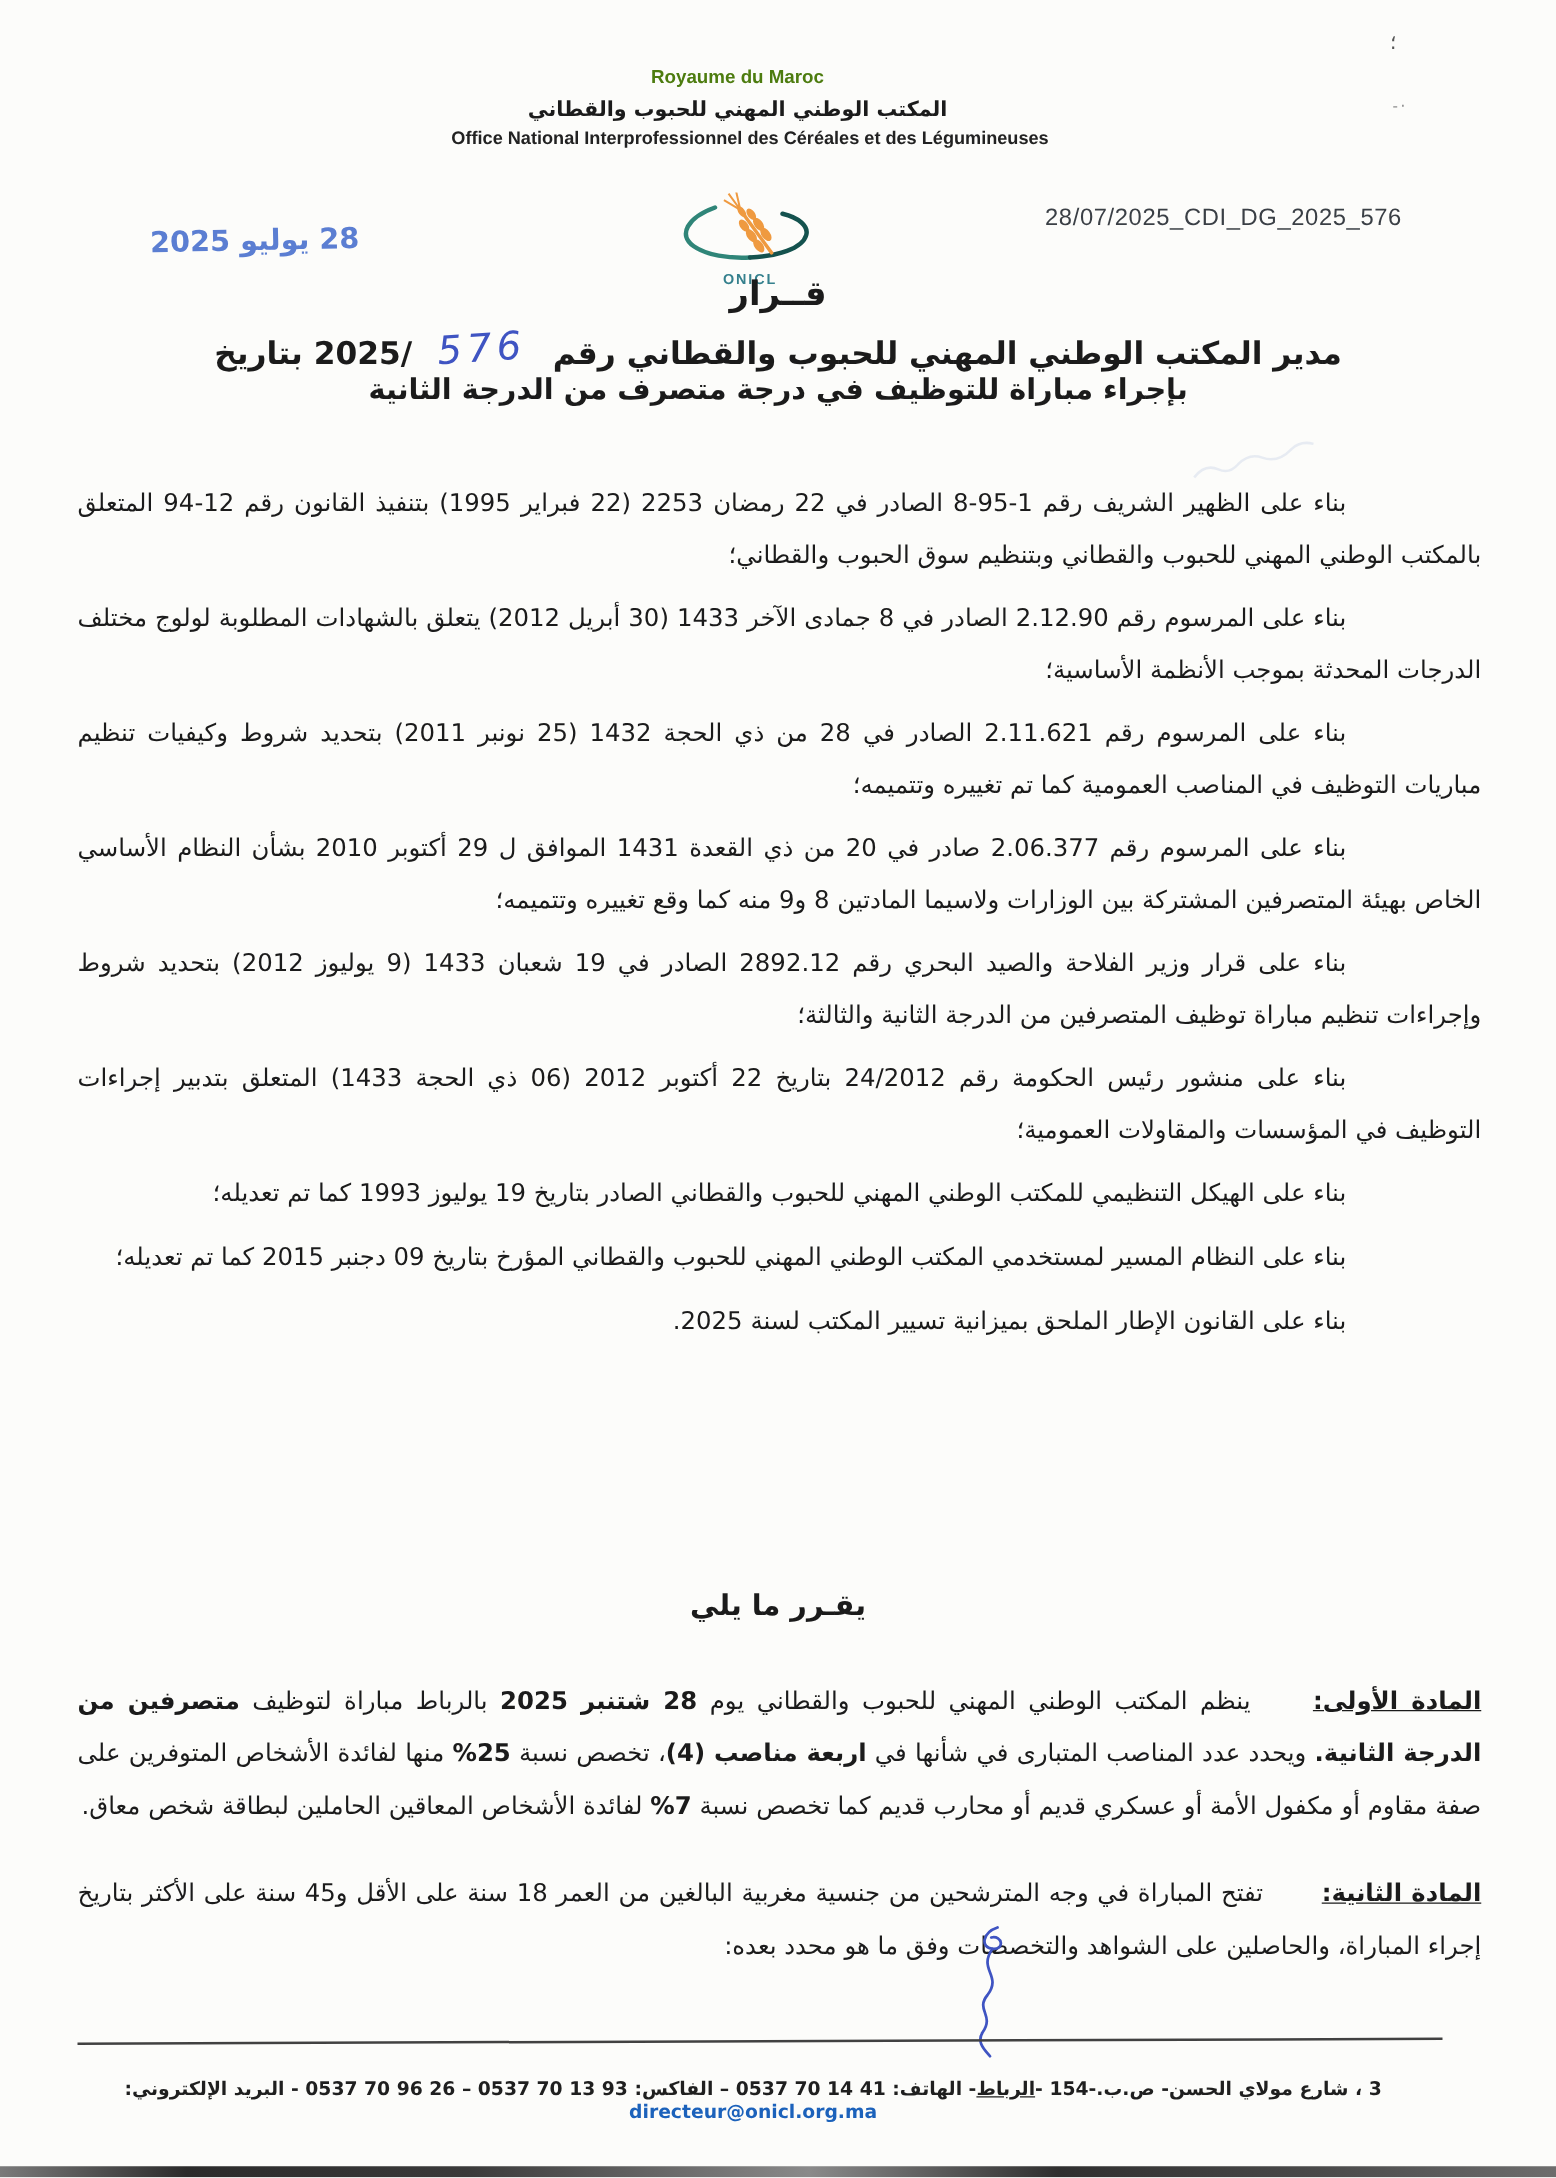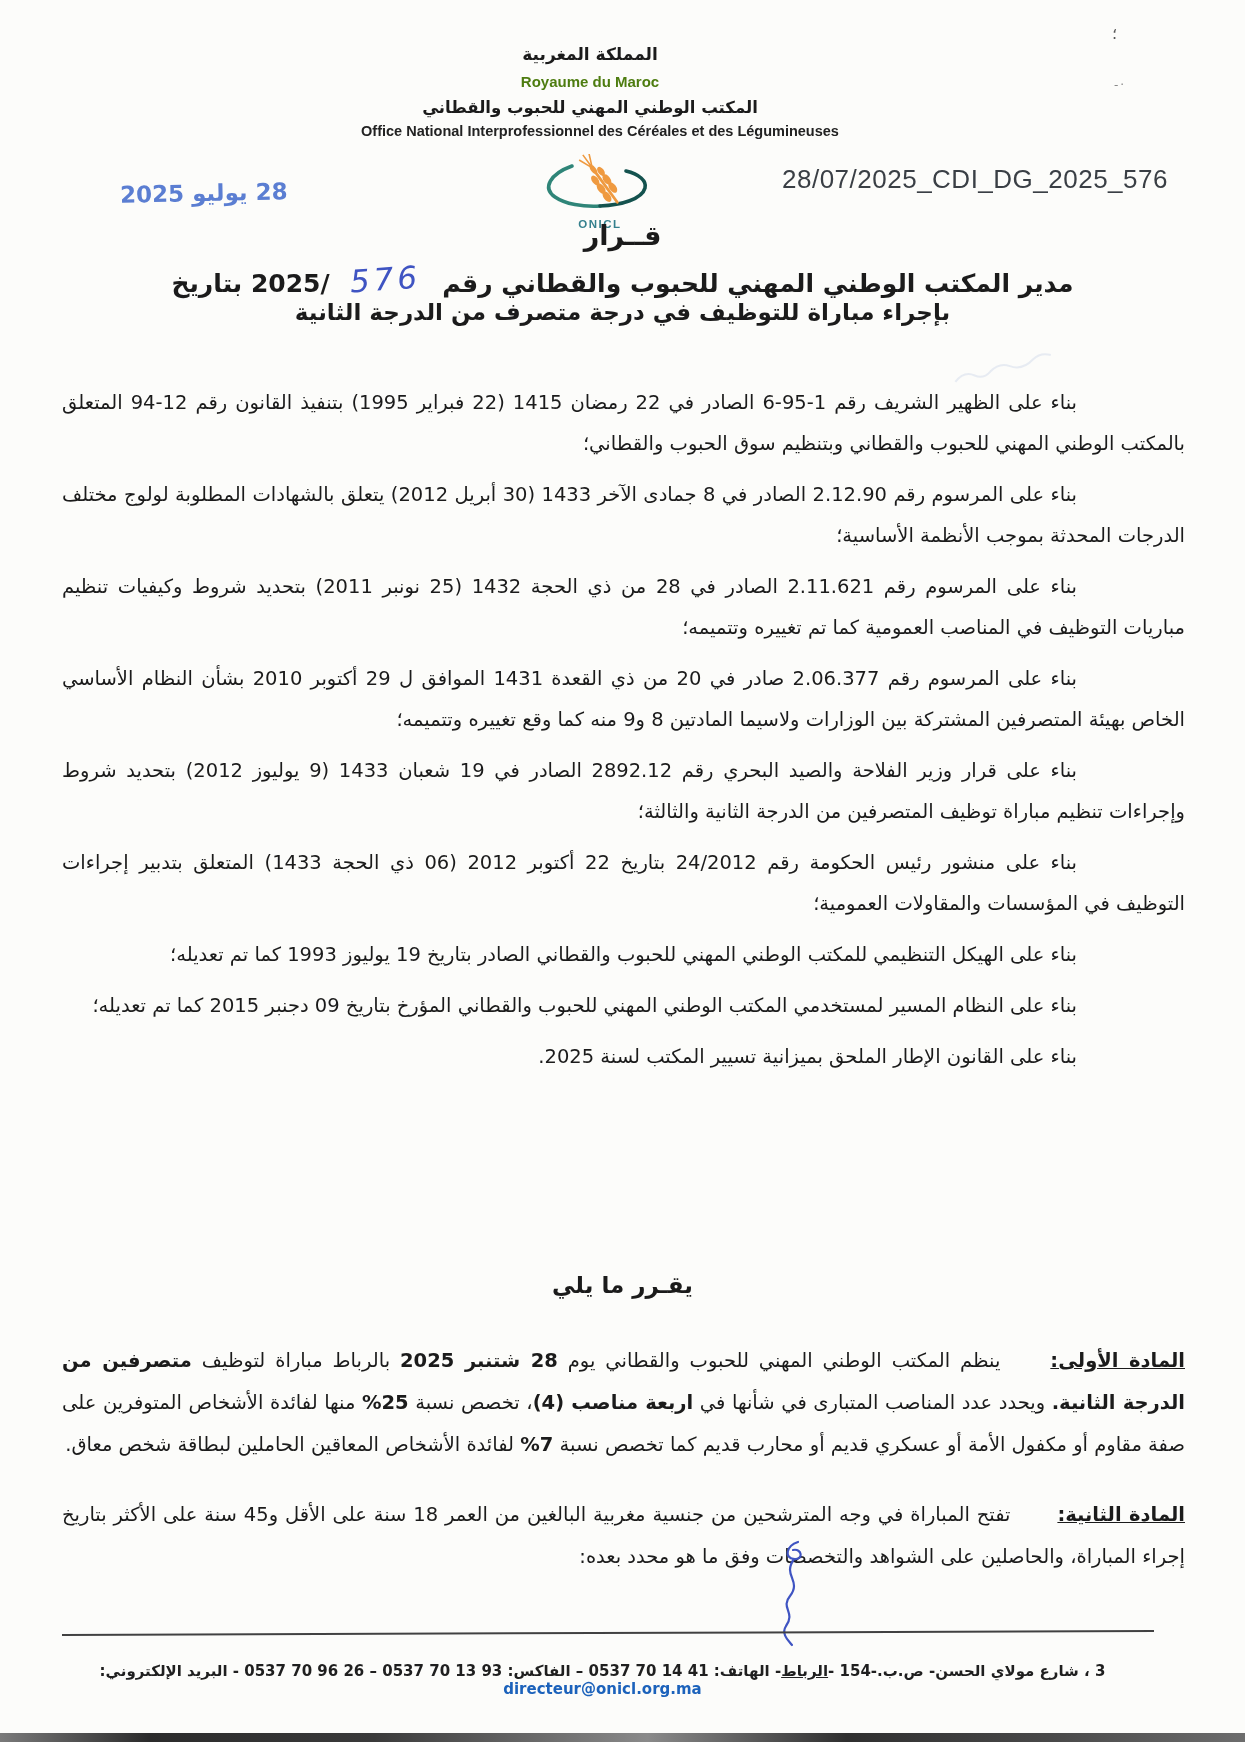--- a/index.html
+++ b/index.html
@@ -14,22 +14,22 @@
   .h-fr2{font-size:14.5px;font-weight:bold;margin-top:6px;font-family:"Liberation Sans",sans-serif;color:#222;padding-left:20px;}
 
   .logo{position:absolute;top:154px;left:538px;width:124px;height:64px;}
   .logo-caption{position:absolute;top:218px;left:538px;width:124px;text-align:center;
         font-size:11.5px;color:#35808d;letter-spacing:1.5px;font-weight:bold;
         font-family:"Liberation Sans",sans-serif;}
 
   .stamp{position:absolute;top:180px;left:120px;direction:rtl;color:#5b7ed2;
         font-size:23px;font-weight:bold;transform:rotate(-1.2deg);letter-spacing:3px;}
 
-  .reference{position:absolute;top:164px;left:782px;font-family:"Liberation Sans",sans-serif;
-        font-size:26px;color:#3a3f45;letter-spacing:.5px;}
+  .reference{position:absolute;top:164px;left:836px;font-family:"Liberation Sans",sans-serif;
+        font-size:19px;color:#3a3f45;letter-spacing:.5px;}
 
   
   .title-block{position:absolute;top:220px;left:45px;right:45px;text-align:center;direction:rtl;}
   .t1{font-size:27px;font-weight:bold;letter-spacing:2px;}
   .t2{font-size:25px;font-weight:bold;margin-top:12px;}
   .t3{font-size:23px;font-weight:bold;}
   .handnum{display:inline-block;direction:ltr;unicode-bidi:isolate;font-style:italic;
         color:#3f54c2;font-size:31px;letter-spacing:4px;transform:rotate(-4deg) translateY(-2px);
         margin:0 12px;font-weight:normal;}
 
@@ -63,21 +63,20 @@
   .faint-stamp{position:absolute;left:948px;top:348px;opacity:.45;}
   .scan-edge{position:absolute;left:0;bottom:0;width:100%;height:9px;
         background:linear-gradient(90deg,#7a7a7a 0%,#2b2b2b 12%,#3a3a3a 30%,#8a8a8a 52%,#2f2f2f 68%,#4a4a4a 85%,#6d6d6d 100%);}
 </style>
 </head>
 <body>
 
 <div class="page">
 
   <div class="header">
-    <div class="h-ar1">المملكة المغربية</div>
     <div class="h-fr1">Royaume du Maroc</div>
     <div class="h-ar2">المكتب الوطني المهني للحبوب والقطاني</div>
     <div class="h-fr2">Office National Interprofessionnel des Céréales et des Légumineuses</div>
   </div>
 
   <svg class="logo" viewBox="0 0 124 64">
     <path d="M34,12 C12,20 4,34 17,43 C27,50 45,53 62,52" fill="none" stroke="#2f8578" stroke-width="3.6" stroke-linecap="round"></path>
     <path d="M62,52 C84,51 104,45 107,34 C109,27 101,20 88,17" fill="none" stroke="#14524e" stroke-width="3.6" stroke-linecap="round"></path>
     <g fill="#ef9a40" stroke="none" transform="rotate(-36 66 30)">
       <rect x="64.6" y="8" width="2.8" height="46" rx="1.4"></rect>
@@ -101,21 +100,21 @@
     <div class="t1">قــرار</div>
     <div class="t2"><span>مدير المكتب الوطني المهني للحبوب والقطاني رقم </span><span class="handnum">576</span><span> /2025 بتاريخ</span></div>
     <div class="t3">بإجراء مباراة للتوظيف في درجة متصرف من الدرجة الثانية</div>
   </div>
 
   <svg class="faint-stamp" width="110" height="40" viewBox="0 0 110 40">
     <path d="M6,28 q10,-10 20,-4 q8,5 16,-2 q10,-8 20,-3 q12,6 24,-4 q8,-6 18,-2" fill="none" stroke="#9fb3d8" stroke-width="2" opacity=".5" transform="rotate(-7 55 20)"></path>
   </svg>
 
   <div class="preamble">
-    <p>بناء على الظهير الشريف رقم 1-95-6 الصادر في 22 رمضان 1415 (22 فبراير 1995) بتنفيذ القانون رقم 12-94 المتعلق بالمكتب الوطني المهني للحبوب والقطاني وبتنظيم سوق الحبوب والقطاني؛</p>
+    <p>بناء على الظهير الشريف رقم 1-95-8 الصادر في 22 رمضان 2253 (22 فبراير 1995) بتنفيذ القانون رقم 12-94 المتعلق بالمكتب الوطني المهني للحبوب والقطاني وبتنظيم سوق الحبوب والقطاني؛</p>
     <p>بناء على المرسوم رقم 2.12.90 الصادر في 8 جمادى الآخر 1433 (30 أبريل 2012) يتعلق بالشهادات المطلوبة لولوج مختلف الدرجات المحدثة بموجب الأنظمة الأساسية؛</p>
     <p>بناء على المرسوم رقم 2.11.621 الصادر في 28 من ذي الحجة 1432 (25 نونبر 2011) بتحديد شروط وكيفيات تنظيم مباريات التوظيف في المناصب العمومية كما تم تغييره وتتميمه؛</p>
     <p>بناء على المرسوم رقم 2.06.377 صادر في 20 من ذي القعدة 1431 الموافق ل 29 أكتوبر 2010 بشأن النظام الأساسي الخاص بهيئة المتصرفين المشتركة بين الوزارات ولاسيما المادتين 8 و9 منه كما وقع تغييره وتتميمه؛</p>
     <p>بناء على قرار وزير الفلاحة والصيد البحري رقم 2892.12 الصادر في 19 شعبان 1433 (9 يوليوز 2012) بتحديد شروط وإجراءات تنظيم مباراة توظيف المتصرفين من الدرجة الثانية والثالثة؛</p>
     <p>بناء على منشور رئيس الحكومة رقم 24/2012 بتاريخ 22 أكتوبر 2012 (06 ذي الحجة 1433) المتعلق بتدبير إجراءات التوظيف في المؤسسات والمقاولات العمومية؛</p>
     <p>بناء على الهيكل التنظيمي للمكتب الوطني المهني للحبوب والقطاني الصادر بتاريخ 19 يوليوز 1993 كما تم تعديله؛</p>
     <p>بناء على النظام المسير لمستخدمي المكتب الوطني المهني للحبوب والقطاني المؤرخ بتاريخ 09 دجنبر 2015 كما تم تعديله؛</p>
     <p>بناء على القانون الإطار الملحق بميزانية تسيير المكتب لسنة 2025.</p>
   </div>
 

